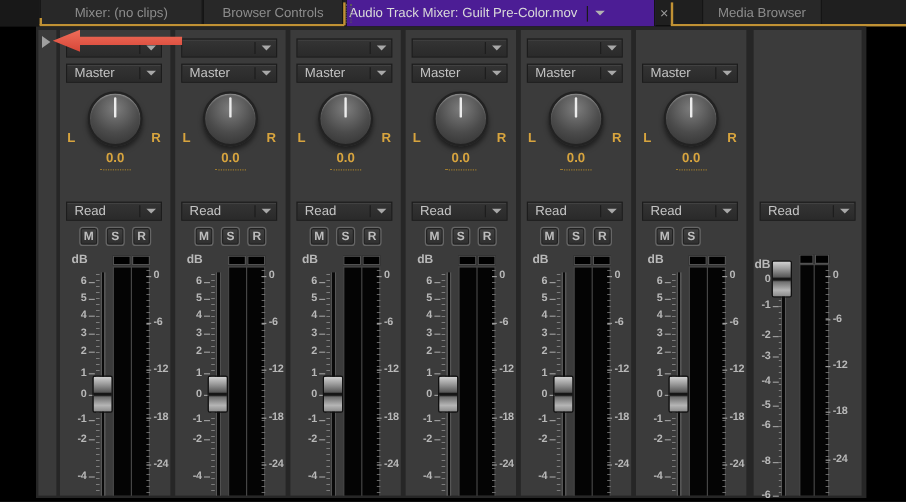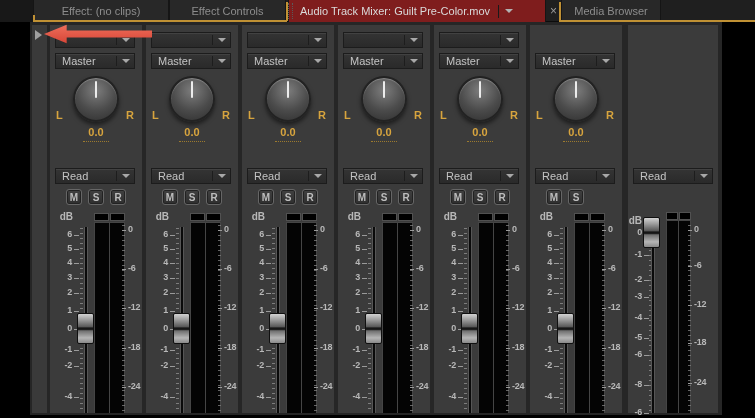--- a/index.html
+++ b/index.html
@@ -7,25 +7,25 @@
   body {
     position:relative; background:#000; overflow:hidden;
     font-family:"Liberation Sans", sans-serif; color:#c6c6c6;
     -webkit-font-smoothing:antialiased;
   }
   
   .tabbar { position:absolute; left:0; top:0; width:755px; height:22px; background:#1f1f1f; border-bottom:1px solid #0c0c0c; }
   .tab-corner { position:absolute; left:0; top:0; width:33px; height:22px; background:#181818; }
   .tab { position:absolute; top:0; height:21px; background:#282828; display:flex; align-items:center; justify-content:center;
          font-size:11px; color:#8d8d8d; border-right:1px solid #151515; border-left:1px solid #151515; white-space:nowrap; }
-  .tab.active { height:22px; background:#7f1d1d; color:#dadada; justify-content:flex-start; padding-left:11px; }
+  .tab.active { height:22px; background:#4c1d95; color:#dadada; justify-content:flex-start; padding-left:2px; }
   #tab-source { left:33px; width:136px; }
   #tab-effects { left:169px; width:117px; }
   #tab-mixer { left:288px; width:258px; }
-  #tab-media { left:561px; width:100px; }
+  #tab-media { left:585px; width:100px; }
   .tab-gripper { position:absolute; left:288px; top:3px; width:5px; height:16px;
                  border-left:1px dotted #5a5a5a; border-right:1px dotted #5a5a5a; }
   .tab-sep { width:1px; height:13px; background:#1a1a1a; margin:0 6px 0 8px; }
   .dd-tri { width:0; height:0; border-left:4px solid transparent; border-right:4px solid transparent; border-top:4px solid #b2b2b2; }
   .tab-close { position:absolute; left:546px; top:0; width:15px; height:21px; display:flex; align-items:center; justify-content:center;
                color:#9a9a9a; font-size:12px; }
   .gold { position:absolute; background:#c09134; }
   .g-under-left { left:33px; top:20px; width:254px; height:2px; }
   .g-tick-left { left:33px; top:15px; width:2px; height:6px; }
   .g-vert-l { left:286px; top:2px; width:2px; height:19px; }
@@ -108,24 +108,24 @@
   .arrow { position:absolute; left:44px; top:24px; width:108px; height:20px; z-index:9;
            background:linear-gradient(#f0705c,#d64436);
            clip-path:polygon(0 50%, 21% 4%, 21% 33%, 100% 33%, 100% 67%, 21% 67%, 21% 96%); }
 </style>
 </head>
 <body>
 
 <div class="tabbar">
   <div class="tab-corner"></div>
   <div class="tab" id="tab-source">
-    <span>Effect: (no clips)</span>
+    <span>Mixer: (no clips)</span>
   </div>
   <div class="tab" id="tab-effects">
-    <span>Effect Controls</span>
+    <span>Browser Controls</span>
   </div>
   <div class="tab active" id="tab-mixer">
     <span>Audio Track Mixer: Guilt Pre-Color.mov</span>
     <span class="tab-sep"></span>
     <span class="dd-tri"></span>
   </div>
   <div class="tab-gripper"></div>
   <span class="tab-close">×</span>
   <div class="tab" id="tab-media">
     <span>Media Browser</span>

